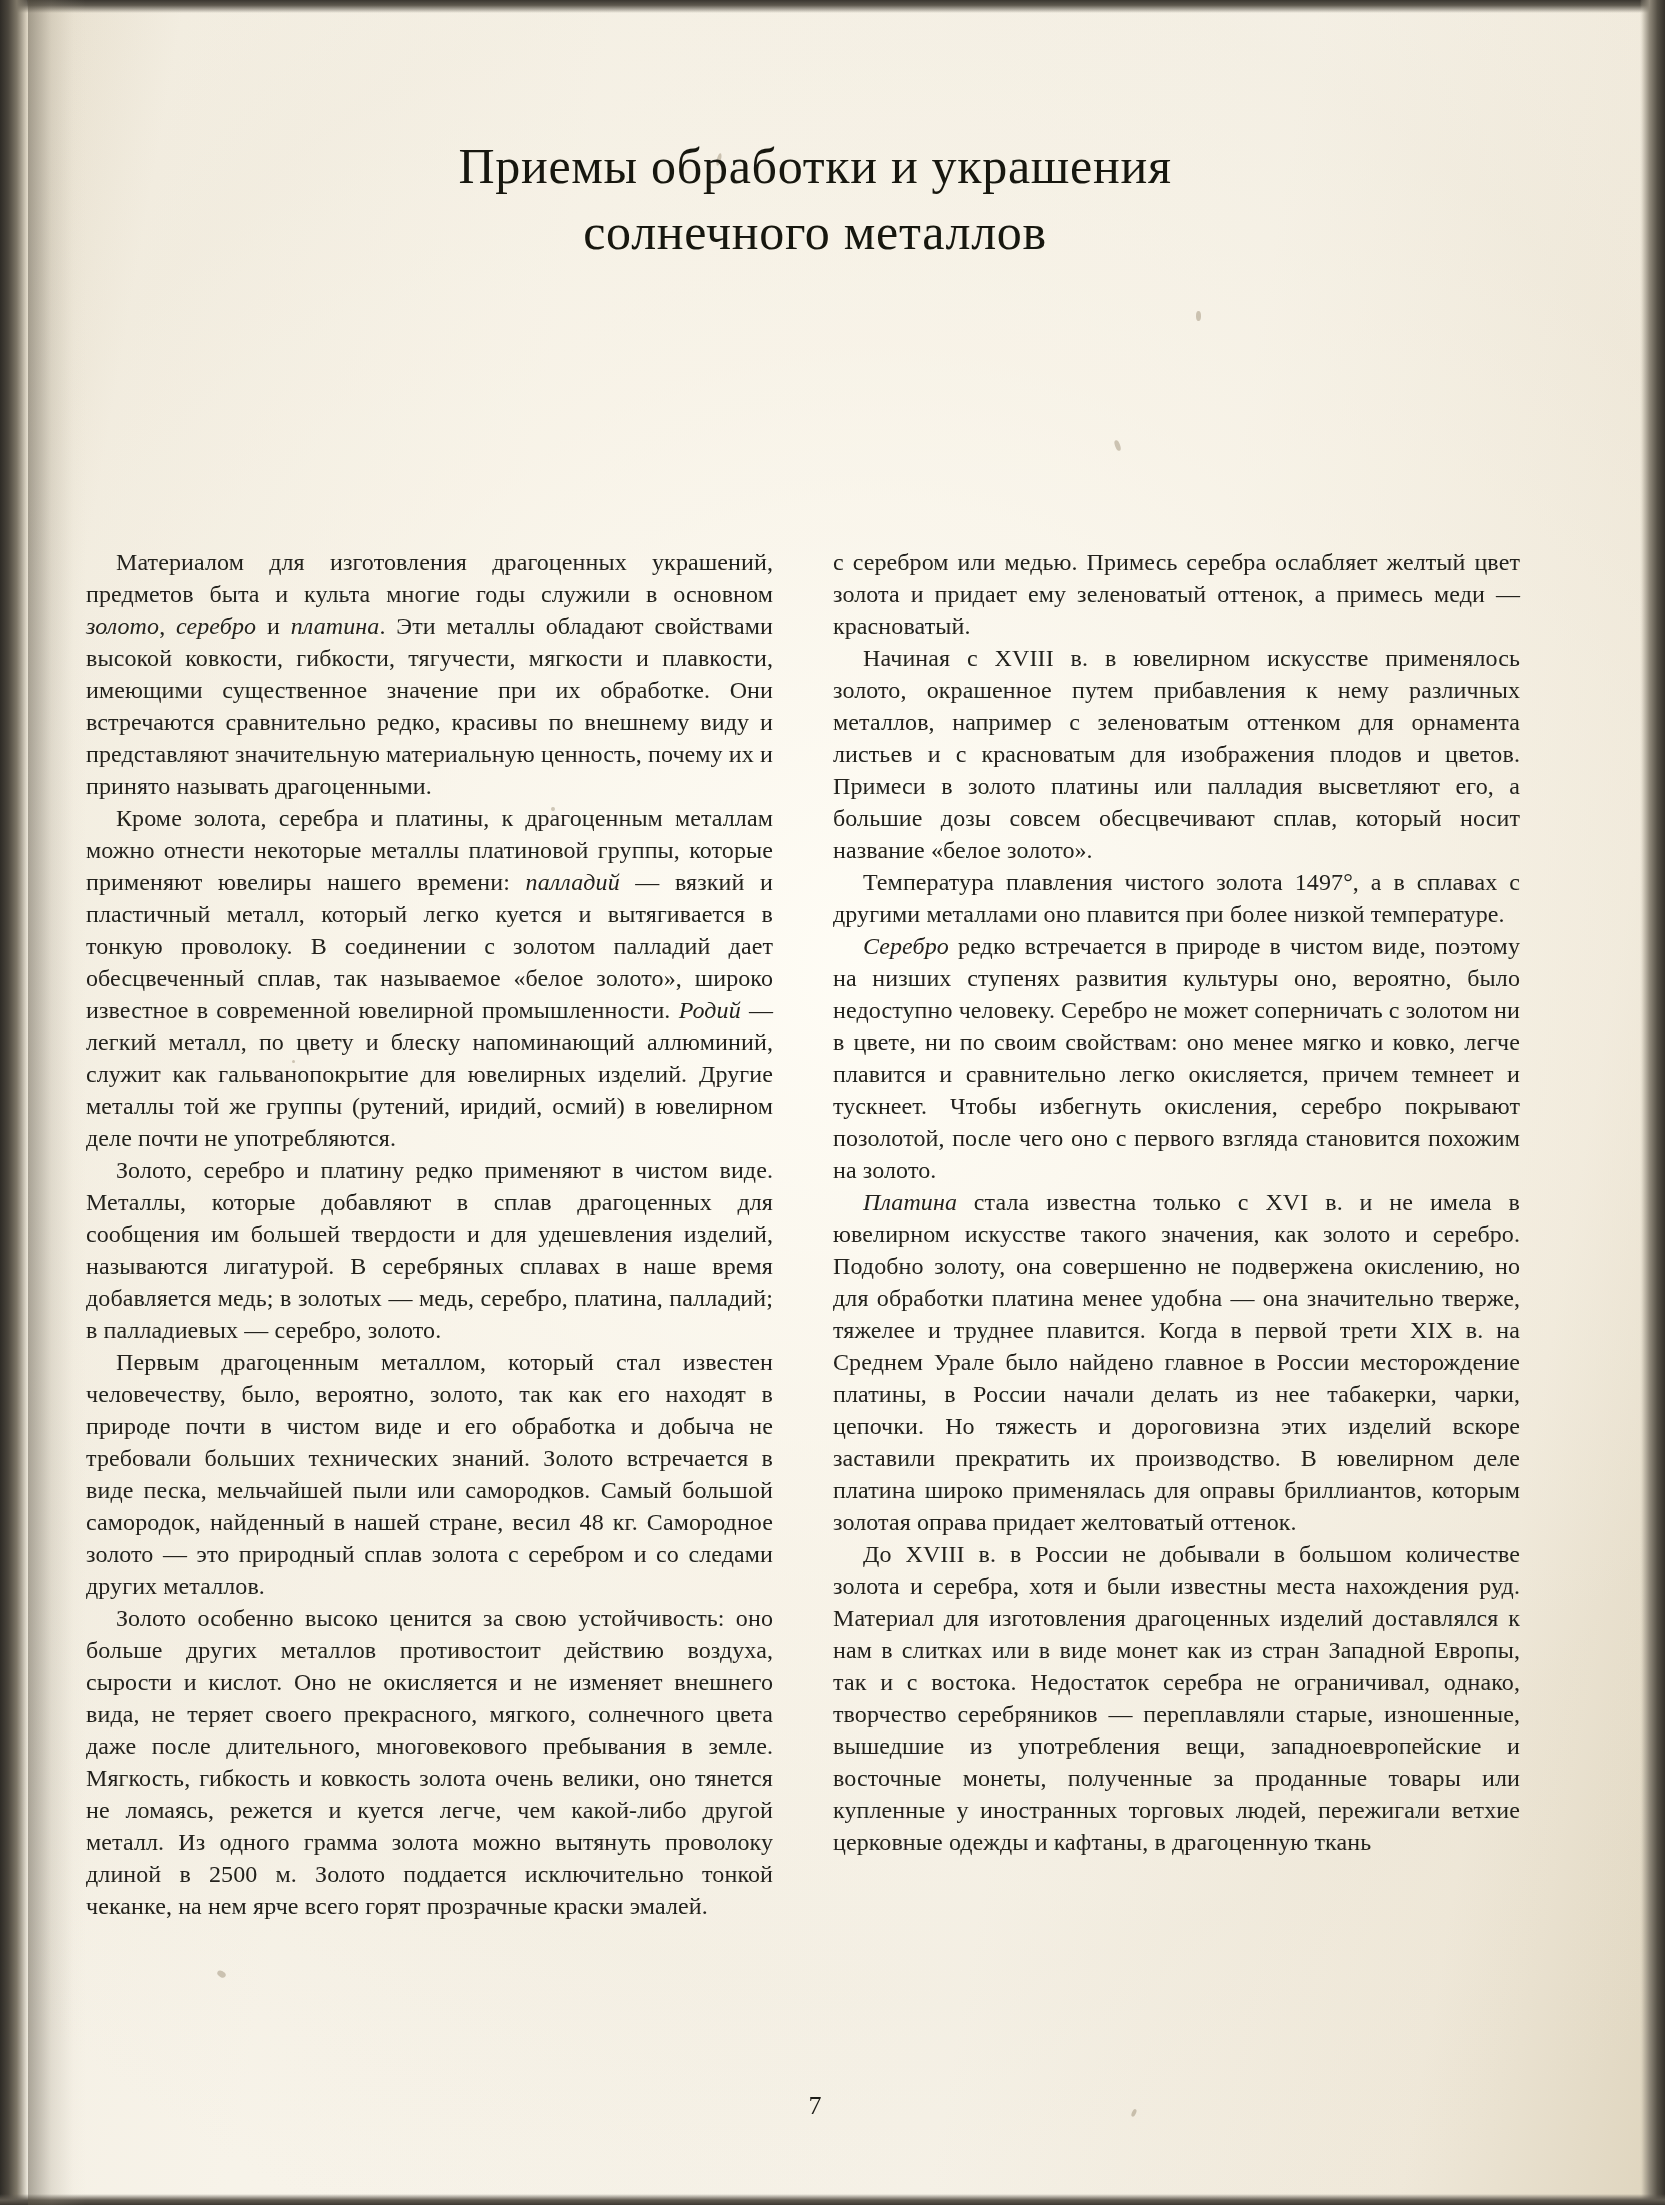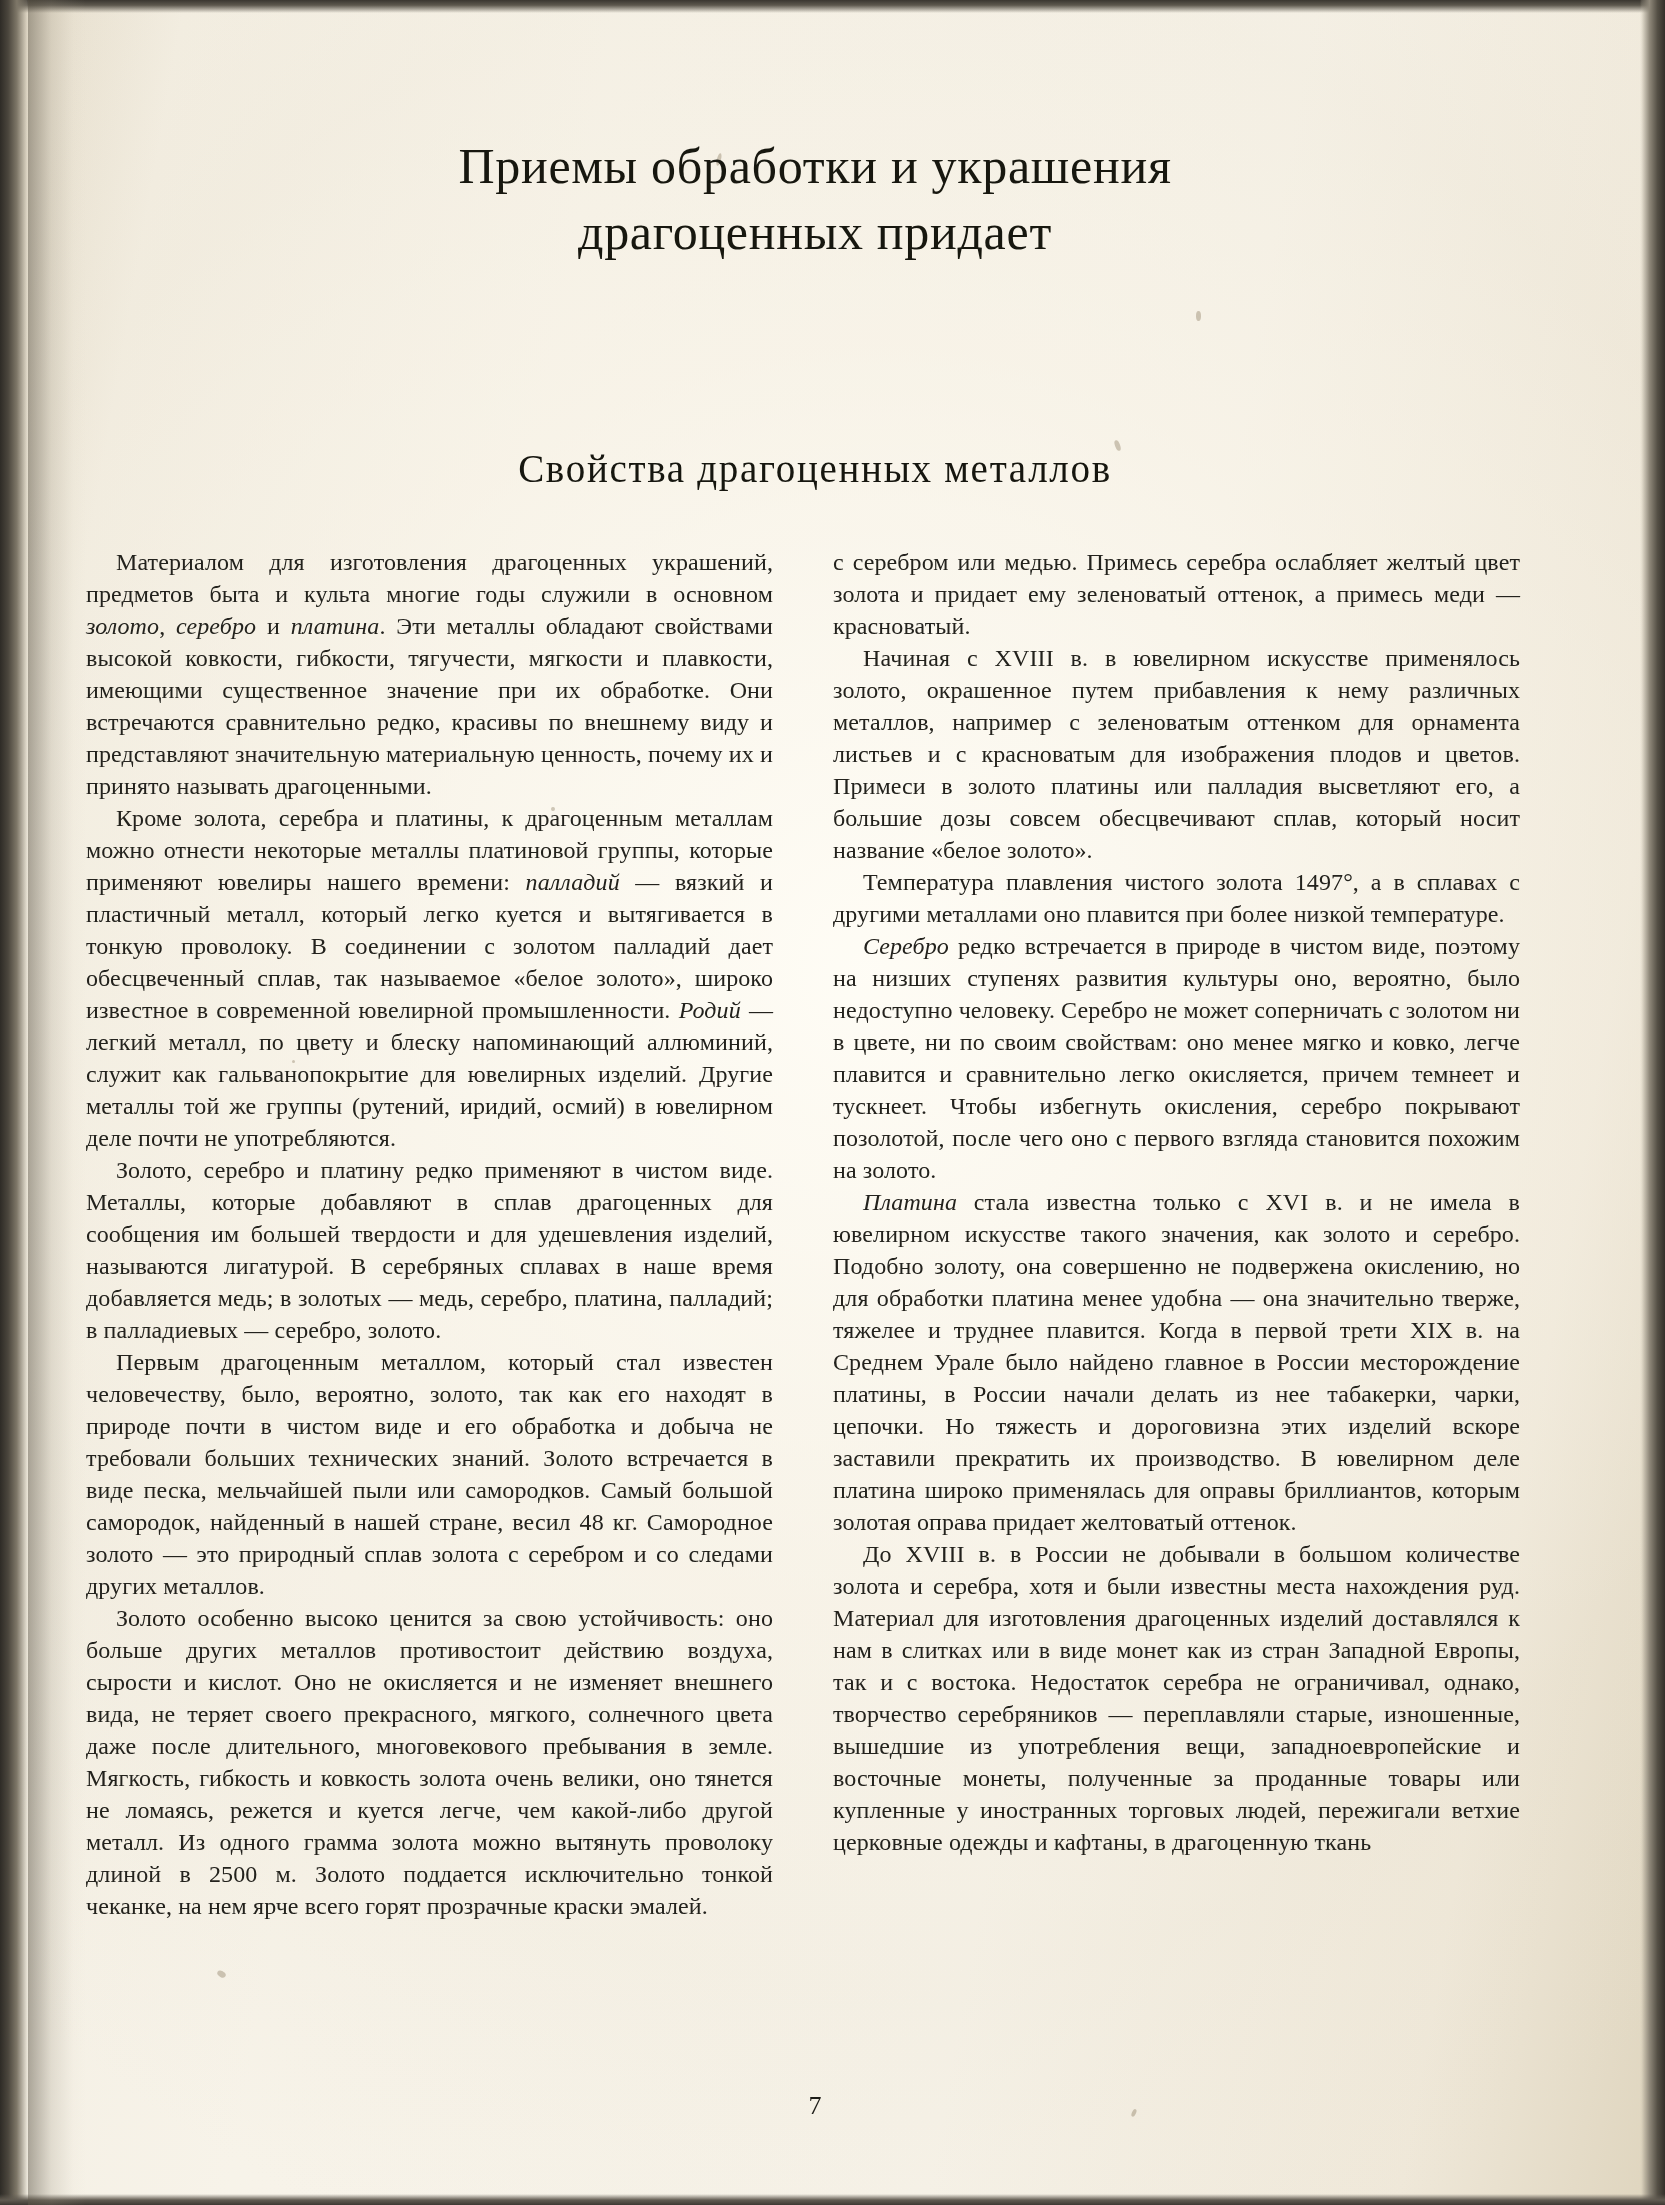--- a/index.html
+++ b/index.html
@@ -152,24 +152,23 @@
   <div class="speck" style="left:551px;top:807px;width:3.8px;height:3.8px;"></div>
   <div class="speck" style="left:292px;top:1060px;width:3.4px;height:3.4px;"></div>
   <div class="speck" style="left:217px;top:1971px;width:8.6px;height:6.2px;transform:rotate(30deg)"></div>
   <div class="speck" style="left:1132px;top:2109px;width:4.3px;height:7.7px;transform:rotate(24deg)"></div>
   <div class="speck" style="left:1446px;top:1487px;width:3.4px;height:7.2px;"></div>
 
   <div class="content">
 
     <div class="title-block">
       <div class="title-line">Приемы обработки и украшения</div>
-      <div class="title-line">драгоценных придает</div>
+      <div class="title-line">солнечного металлов</div>
     </div>
 
-    <div class="section-heading">Свойства драгоценных металлов</div>
 
     <div class="columns">
 
       <div class="col">
 
         <p class="ind"><span>Материалом для изготовления драгоценных украшений, предметов быта и культа многие годы служили в основном </span><i>золото</i><span>, </span><i>серебро</i><span> и </span><i>платина</i><span>. Эти металлы обладают свойствами высокой ковкости, гибкости, тягучести, мягкости и плавкости, имеющими существенное значение при их обработке. Они встречаются сравнительно редко, красивы по внешнему виду и представляют значительную материальную ценность, почему их и принято называть драгоценными.</span></p>
 
         <p class="ind"><span>Кроме золота, серебра и платины, к драгоценным металлам можно отнести некоторые металлы платиновой группы, которые применяют ювелиры нашего времени: </span><i>палладий</i><span> — вязкий и пластичный металл, который легко куется и вытягивается в тонкую проволоку. В соединении с золотом палладий дает обесцвеченный сплав, так называемое «белое золото», широко известное в современной ювелирной промышленности. </span><i>Родий</i><span> — легкий металл, по цвету и блеску напоминающий аллюминий, служит как гальванопокрытие для ювелирных изделий. Другие металлы той же группы (рутений, иридий, осмий) в ювелирном деле почти не употребляются.</span></p>
 
         <p class="ind">Золото, серебро и платину редко применяют в чистом виде. Металлы, которые добавляют в сплав драгоценных для сообщения им большей твердости и для удешевления изделий, называются лигатурой. В серебряных сплавах в наше время добавляется медь; в золотых — медь, серебро, платина, палладий; в палладиевых — серебро, золото.</p>

